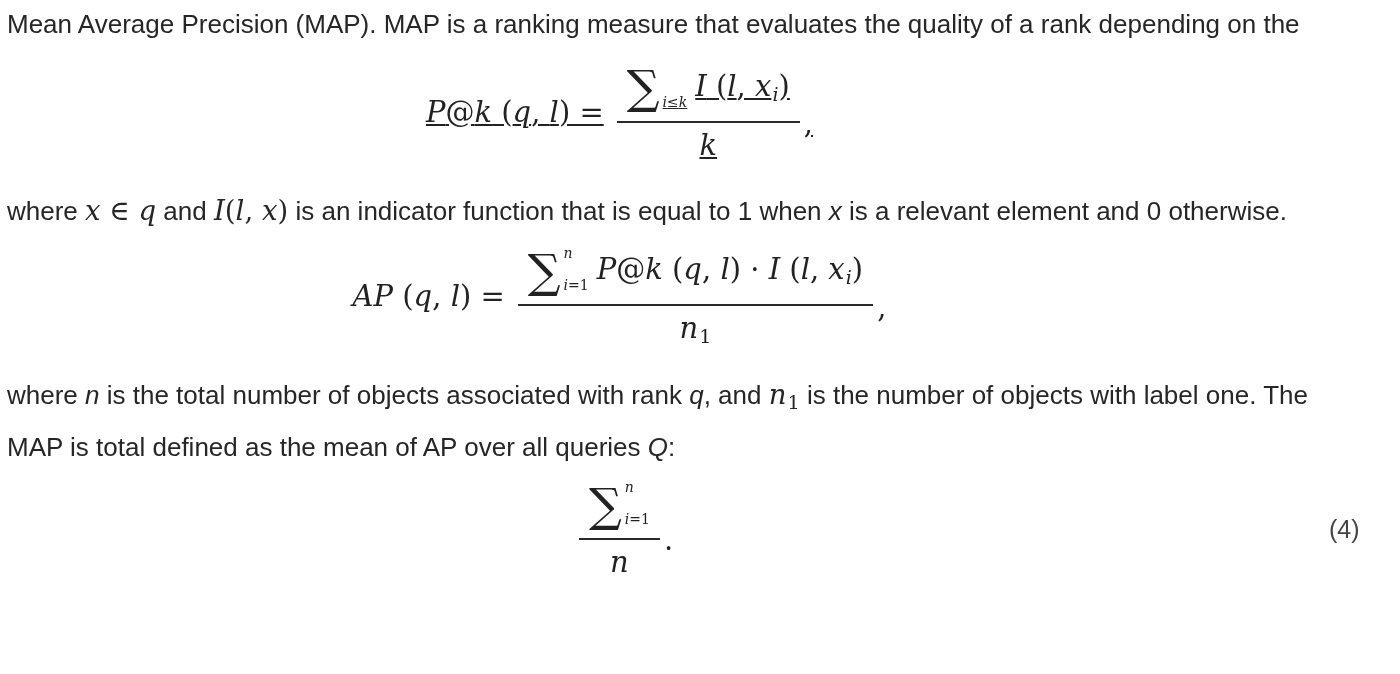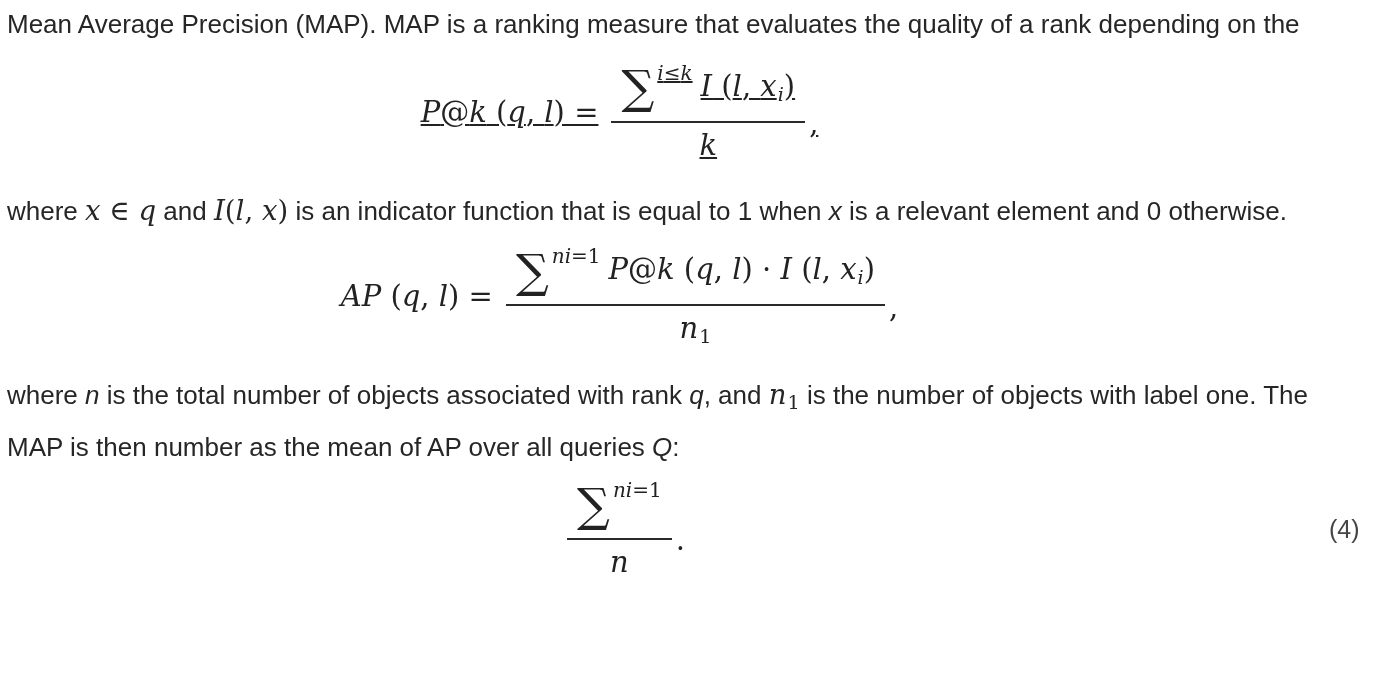--- a/index.html
+++ b/index.html
@@ -46,22 +46,22 @@
   .eq2 { margin: 10px 0 24px 0; }
   .eq3 { margin: 8px 0 0 0; }
   .eq-lhs { white-space: pre; }
   .frac { margin-left: 13px; text-align: center; }
   .num { display: flex; align-items: center; justify-content: center;
          gap: 8px; padding: 0 10px 6px 10px; line-height: 1.15; white-space: pre; }
   .den { display: block; border-top: 2px solid #2a2a2a; padding: 6px 10px 0 10px;
          line-height: 1.15; white-space: pre; }
   .sum-wrap { display: inline-flex; align-items: center; }
   .sum { font-size: 46px; line-height: 0.9; }
-  .limits { display: inline-flex; flex-direction: row; justify-content: space-between;
-            height: 50px; font-size: 20px; line-height: 1; margin-left: 3px;
+  .limits { display: inline-flex; flex-direction: column; justify-content: space-between;
+            height: 50px; font-size: 14px; line-height: 1; margin-left: 3px;
             padding: 2px 0; text-align: left; }
   .lim { display: block; min-height: 18px; white-space: pre; }
   .punct { align-self: center; transform: translateY(11px); margin-left: 4px; }
   .eqno { position: absolute; left: 1322px; top: 50%; transform: translateY(-50%);
           font-family: "Liberation Sans", "DejaVu Sans", sans-serif;
           font-size: 25px; color: #454545; }
 </style>
 </head>
 <body>
 
@@ -106,21 +106,21 @@
         </span>
         <span><span class="r-mi">P</span><span class="r-mr">@</span><span class="r-mi">k</span><span class="r-mr"> (</span><span class="r-mi">q</span><span class="r-mr">, </span><span class="r-mi">l</span><span class="r-mr">) · </span><span class="r-mi">I</span><span class="r-mr"> (</span><span class="r-mi">l</span><span class="r-mr">, </span><span class="r-mi">x</span><span class="r-misub">i</span><span class="r-mr">)</span></span>
       </span>
       <span class="den"><span class="r-mi">n</span><span class="r-mrsub">1</span></span>
     </span>
     <span class="punct">,</span>
   </div>
 
   <div class="para">
     <span class="line"><span class="r-t">where </span><span class="r-i">n</span><span class="r-t"> is the total number of objects associated with rank </span><span class="r-i">q</span><span class="r-t">, and </span><span class="r-mi">n</span><span class="r-mrsub">1</span><span class="r-t"> is the number of objects with label one. The</span></span>
-    <span class="line"><span class="r-t">MAP is then number as the mean of AP over all queries </span><span class="r-i">Q</span><span class="r-t">:</span></span>
+    <span class="line"><span class="r-t">MAP is total defined as the mean of AP over all queries </span><span class="r-i">Q</span><span class="r-t">:</span></span>
   </div>
 
   <div class="eq-row eq3">
     <span class="frac">
       <span class="num">
         <span class="sum-wrap">
           <span class="sum">∑</span>
           <span class="limits">
             <span class="lim sup"><span class="r-mi">n</span></span>
             <span class="lim sub"><span class="r-mi">i</span><span class="r-mr">=1</span></span>

